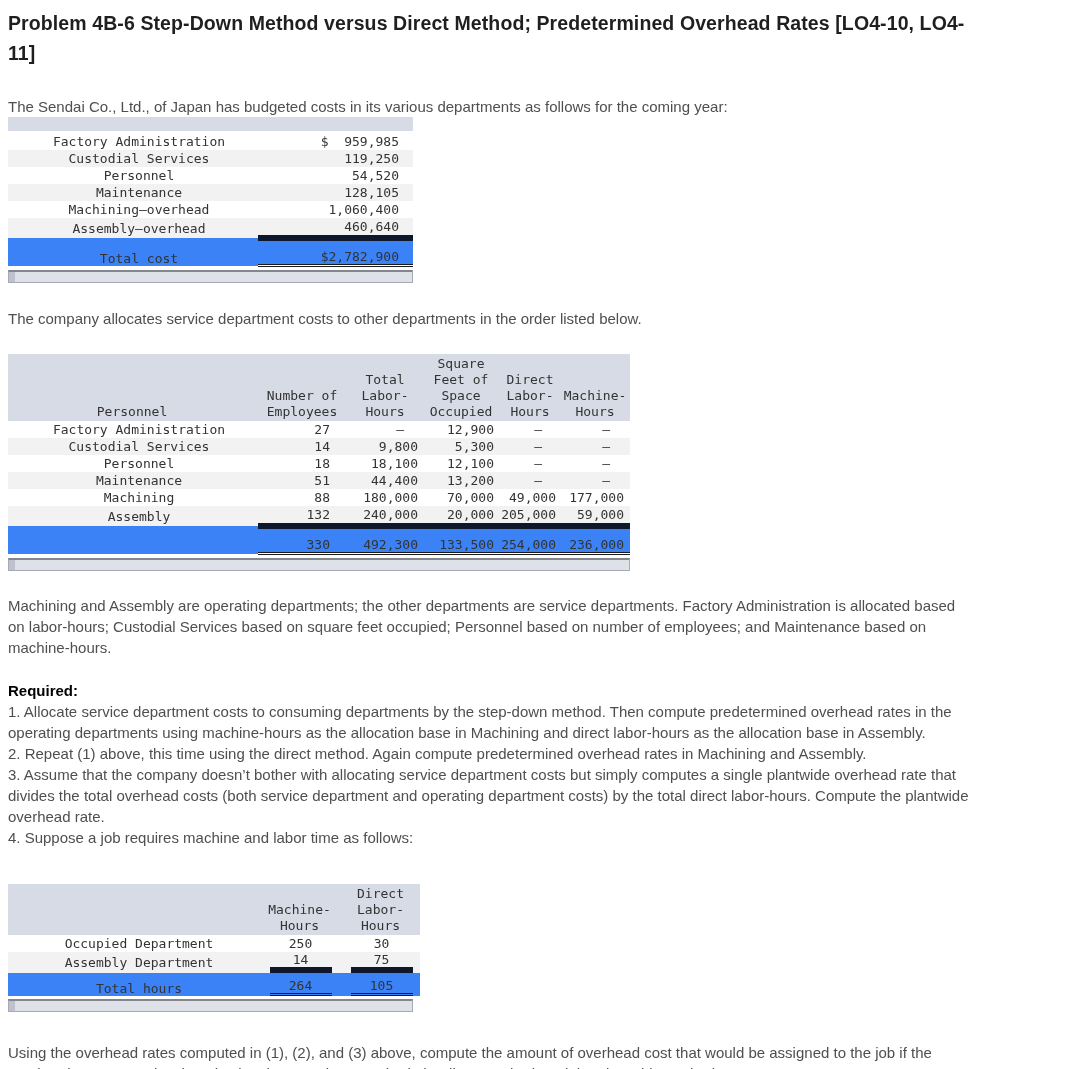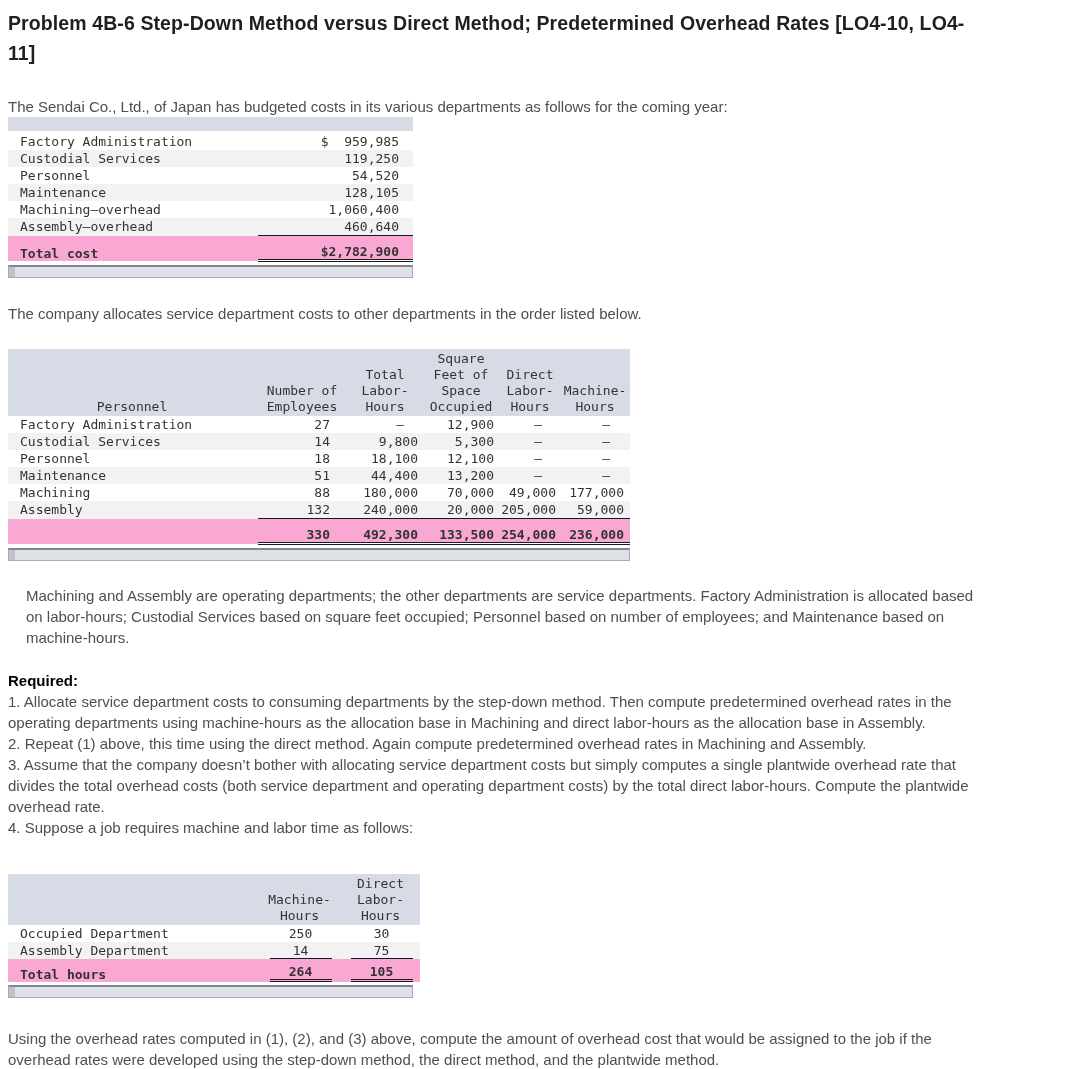--- a/index.html
+++ b/index.html
@@ -12,49 +12,49 @@
     font-family:"Liberation Sans",sans-serif;
     font-size:19.5px; line-height:30px; font-weight:700;
     color:#1f1f1f; margin:0 0 28px 0; max-width:1055px;
     letter-spacing:.1px;
   }
   .txt{
     font-family:"Liberation Sans",sans-serif;
     font-size:15px; line-height:21px; color:#4f4f4f;
     margin:0; max-width:1055px;
   }
-  .txt.bold{font-weight:700; color:#000000;} .mb24{} .mb22{margin-bottom:22px;margin-left:18px;}
+  .txt.bold{font-weight:700; color:#000000;} .mb24{} .mb22{margin-bottom:22px;}
   .req-item{margin:0;}
 
   
   .tbl-block{margin:0 0 24px 0;}
   .mono-table{
     border-collapse:collapse; table-layout:fixed;
     font-family:"DejaVu Sans Mono","Liberation Mono",monospace;
     font-size:13px; color:#333;
   }
   .mono-table td,.mono-table th{
     padding:0; height:17px; font-weight:normal; overflow:hidden;
   }
   .mono-table tbody tr:nth-child(even){background:#f2f2f2;}
   .bar-top{height:14px; background:#d6dbe5; margin-bottom:2px;}
   .mono-table thead th{
     background:#d6dbe5; vertical-align:bottom; text-align:center;
     white-space:pre-line; line-height:16px; padding:2px 2px 1px 0;
   }
-  td.lbl{padding-left:12px; text-align:left; white-space:pre;}
+  td.lbl{padding-left:12px; text-align:center; white-space:pre;}
   td.num{text-align:right; white-space:pre; padding-right:6px;}
   td.amt{text-align:right; white-space:pre; padding-right:14px;}
   td.emp{padding-right:18px;}
   td.dash{padding-right:20px; color:#3a3a3a;}
-  .u1{border-bottom:1px solid #0f172a;}
+  .u1{border-bottom:6px solid #0f172a;}
   .u2{border-bottom:3px double #1a1a1a;}
   td.ctr{text-align:center; white-space:pre;}
   .bar-span{display:inline-block; min-width:62px; text-align:center;}
-  tr.total-row td{background:#f9a8d4; padding-top:3px; height:20px; vertical-align:bottom;font-weight:bold;}
+  tr.total-row td{background:#3b82f6; padding-top:3px; height:20px; vertical-align:bottom;}
 
   
   .hscroll{
     position:relative; height:10px; margin-top:3px;
     background:#dfe1e8; border:1px solid #a7aab4; border-top:2px solid #83868f;
     box-sizing:content-box;
   }
   .hscroll .thumb{position:absolute; left:0; top:0; bottom:0; width:6px; background:#bfc2cd;}
 
   

